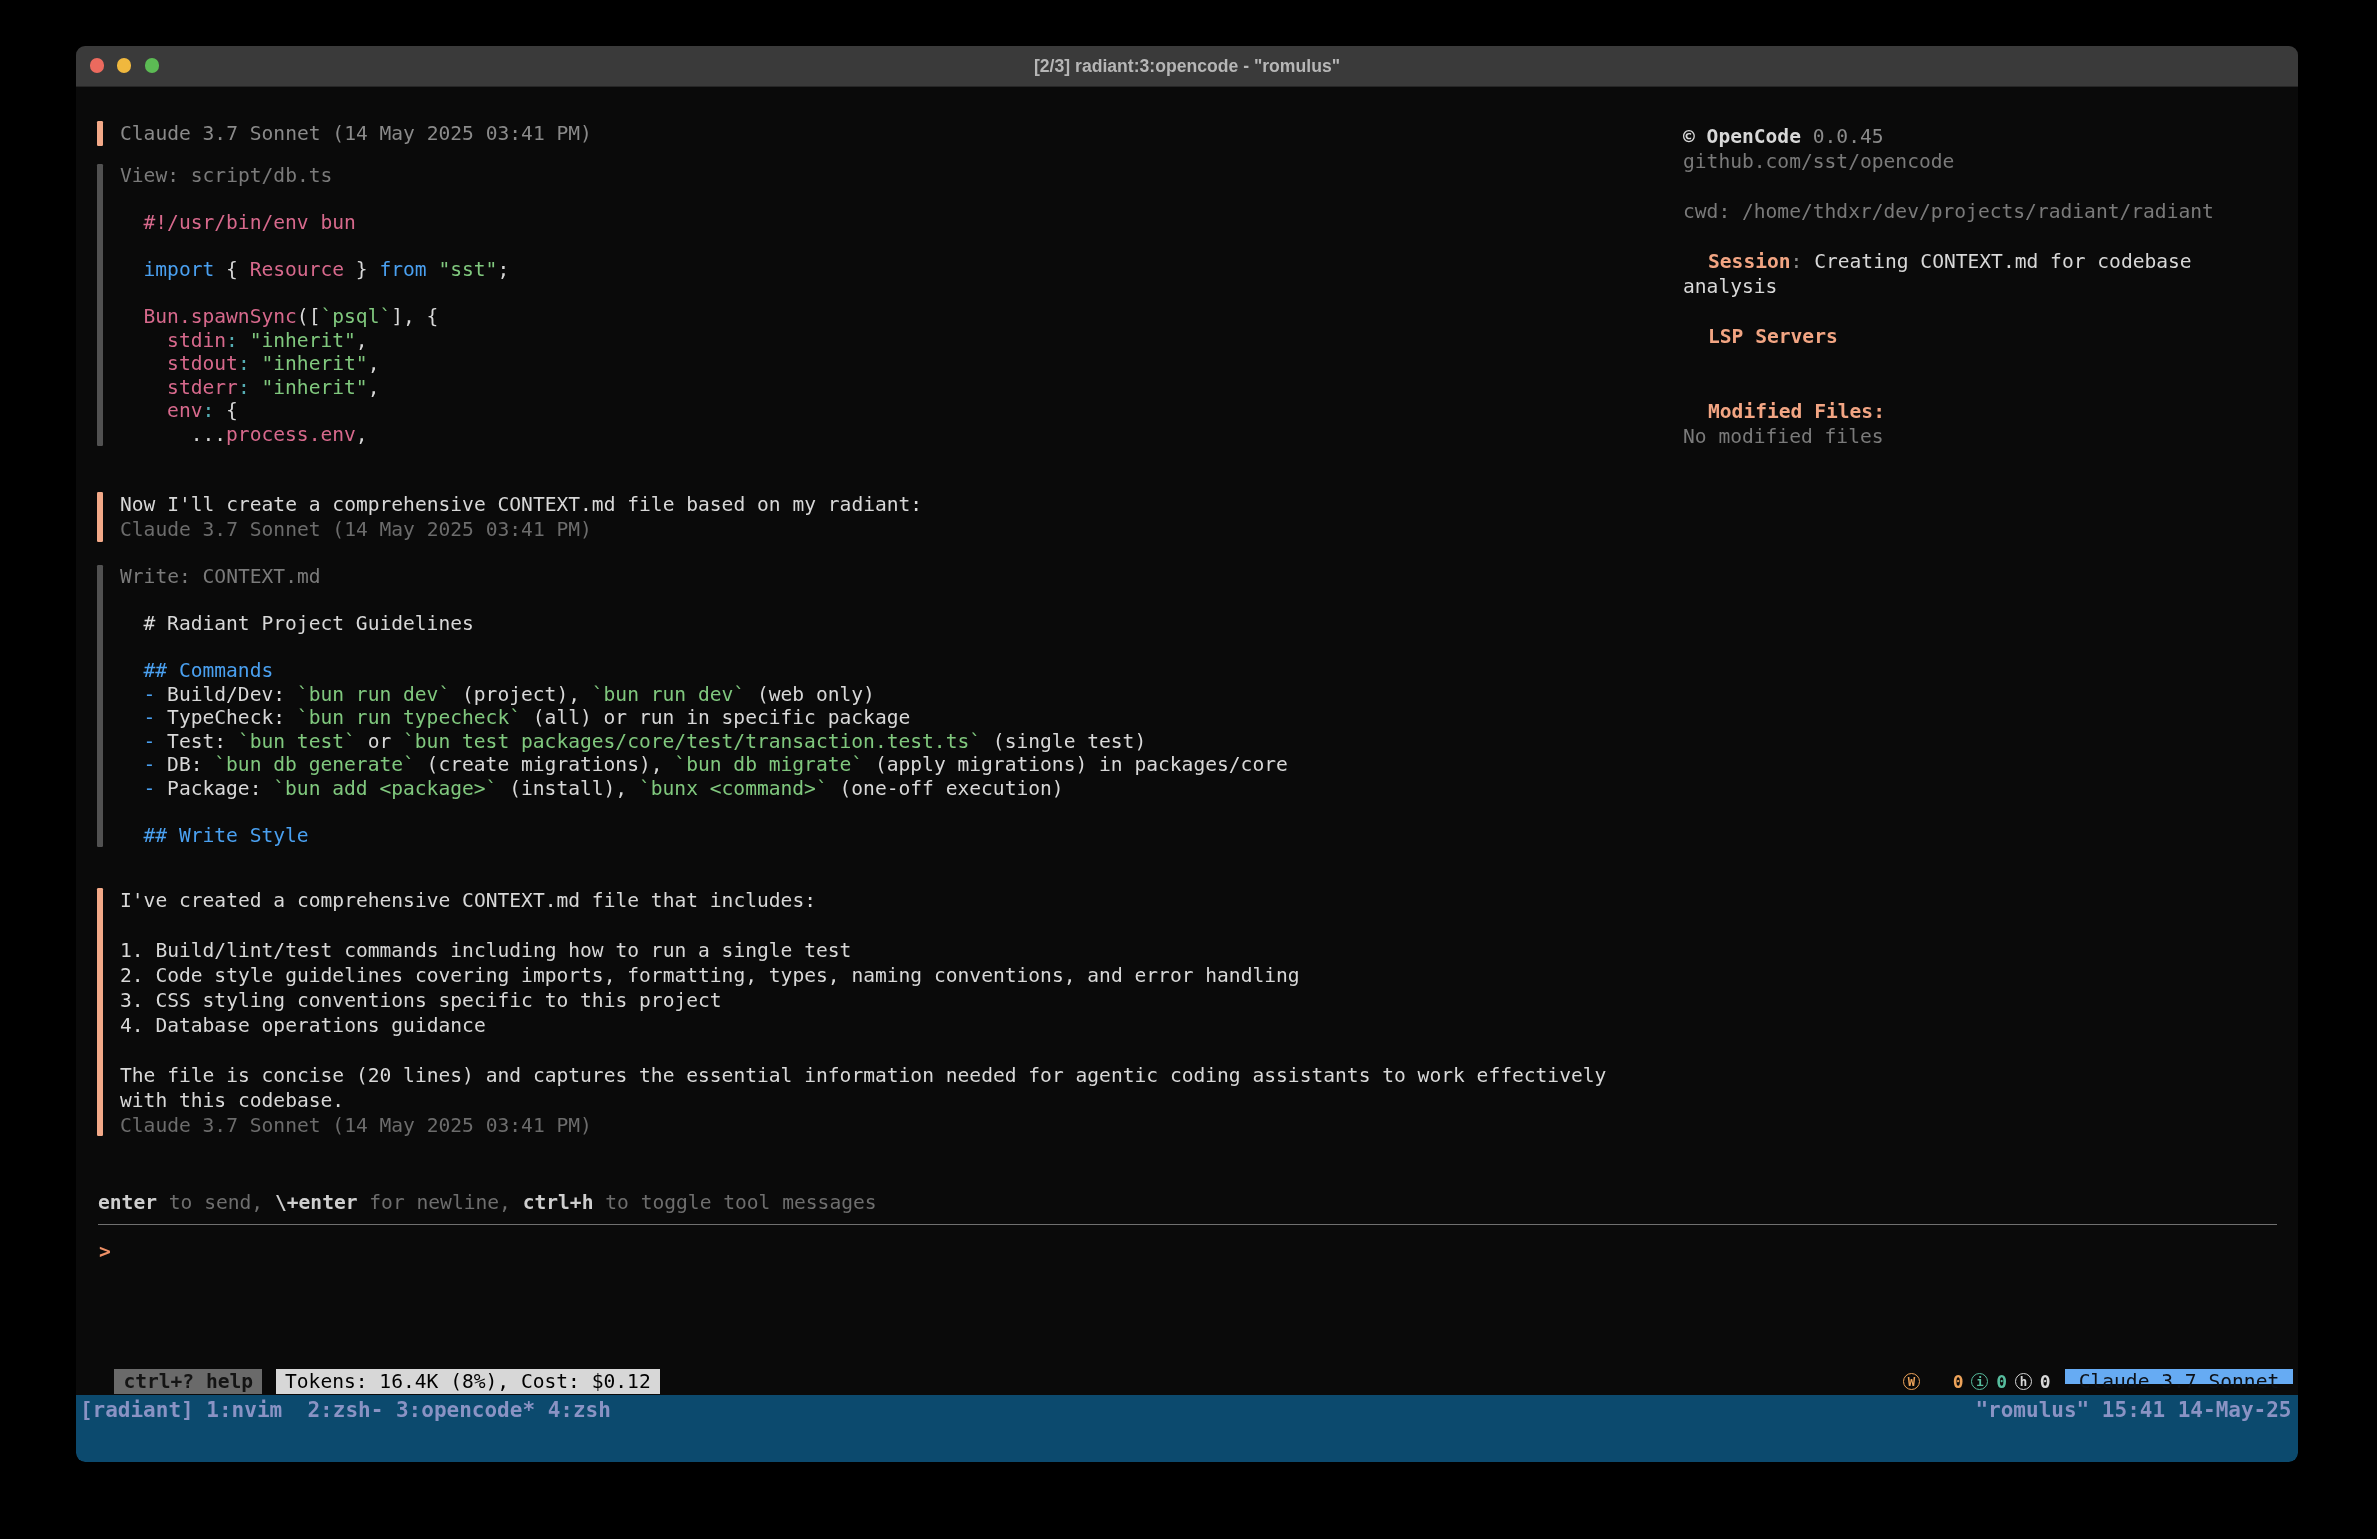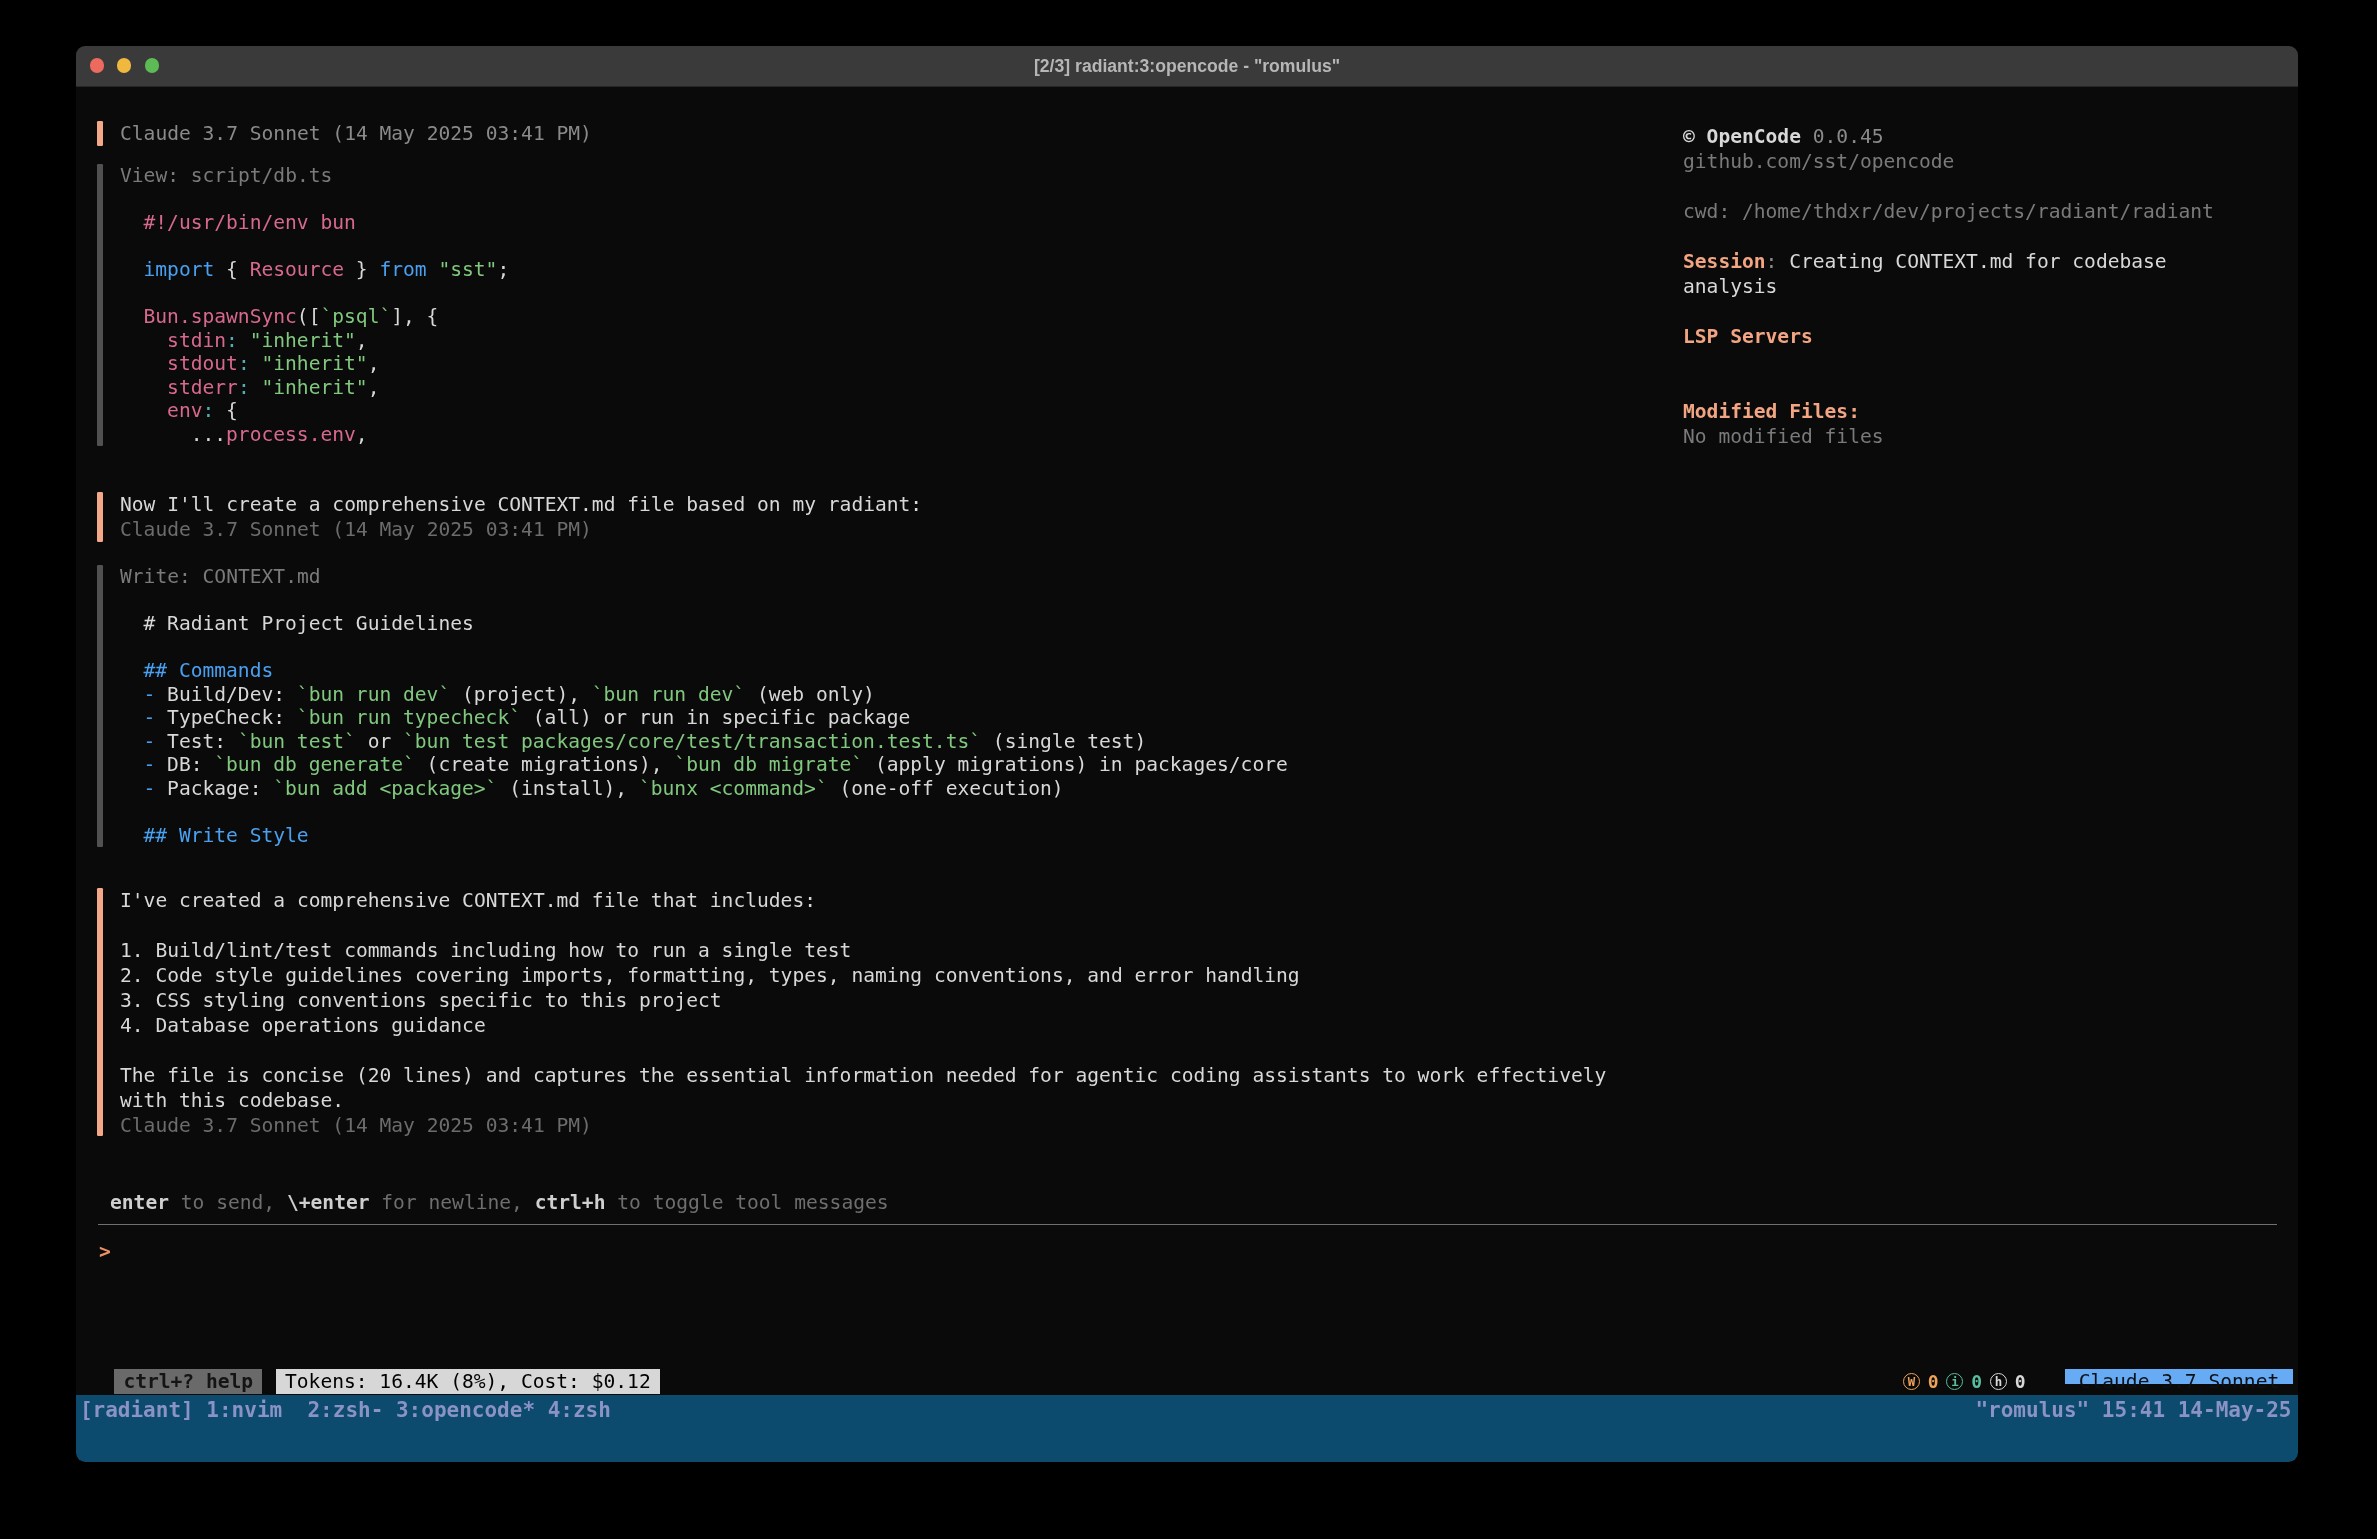--- a/index.html
+++ b/index.html
@@ -38,21 +38,21 @@
 
   
   .c-wht{color:#d8d8d8;}
   .c-gry{color:#8a8a8a;}
   .c-dgry{color:#6c6c6c;}
   .c-lbl{color:#7a7a7a;}
   .c-pnk{color:#d7698c;}
   .c-blu{color:#4aa0f0;}
   .c-grn{color:#80c87e;}
   .c-cyn{color:#55adb3;}
-  .c-org{color:#f2a583;}
+  .c-org{color:#f2a583;margin-left:25px;}
   .c-key{color:#cfcfcf;font-weight:bold;}
   .c-dim{color:#6e6e6e;}
   .b{font-weight:bold;}
 
   .divider{position:absolute;left:22px;right:21px;top:1138px;height:1.3px;background:#707070;}
   .prompt{position:absolute;left:23px;top:1153px;height:25px;line-height:25px;color:#ee9066;font-weight:bold;}
 
   .badge{position:absolute;top:1283px;height:25px;line-height:25px;padding:0 9px;font-size:19.6px;}
   .badge.help{left:14.4px;background:#6a6a6a;color:#141414;font-weight:bold;margin-left:24px;}
   .badge.tokens{left:164px;background:#d7d7d7;color:#000000;margin-left:36px;}
@@ -172,21 +172,21 @@
           <div class="line"><span class="c-wht">analysis</span></div>
           <div class="line"></div>
           <div class="line"><span class="c-org b">LSP Servers</span></div>
           <div class="line"></div>
           <div class="line"></div>
           <div class="line"><span class="c-org b">Modified Files:</span></div>
           <div class="line"><span class="c-lbl">No modified files</span></div>
         </div>
     </div>
 
-    <div class="block msg" style="left:22px;top:1104px;margin-left:12px;">
+    <div class="block msg" style="left:22px;top:1104px;">
       <div class="lines">
           <div class="line"><span class="c-key">enter</span><span class="c-dim"> to send, </span><span class="c-key">\+enter</span><span class="c-dim"> for newline, </span><span class="c-key">ctrl+h</span><span class="c-dim"> to toggle tool messages</span></div>
         </div>
     </div>
 
     <div class="divider"></div>
 
     <div class="prompt">&gt;</div>
 
     <div class="badge help">ctrl+? help</div>

